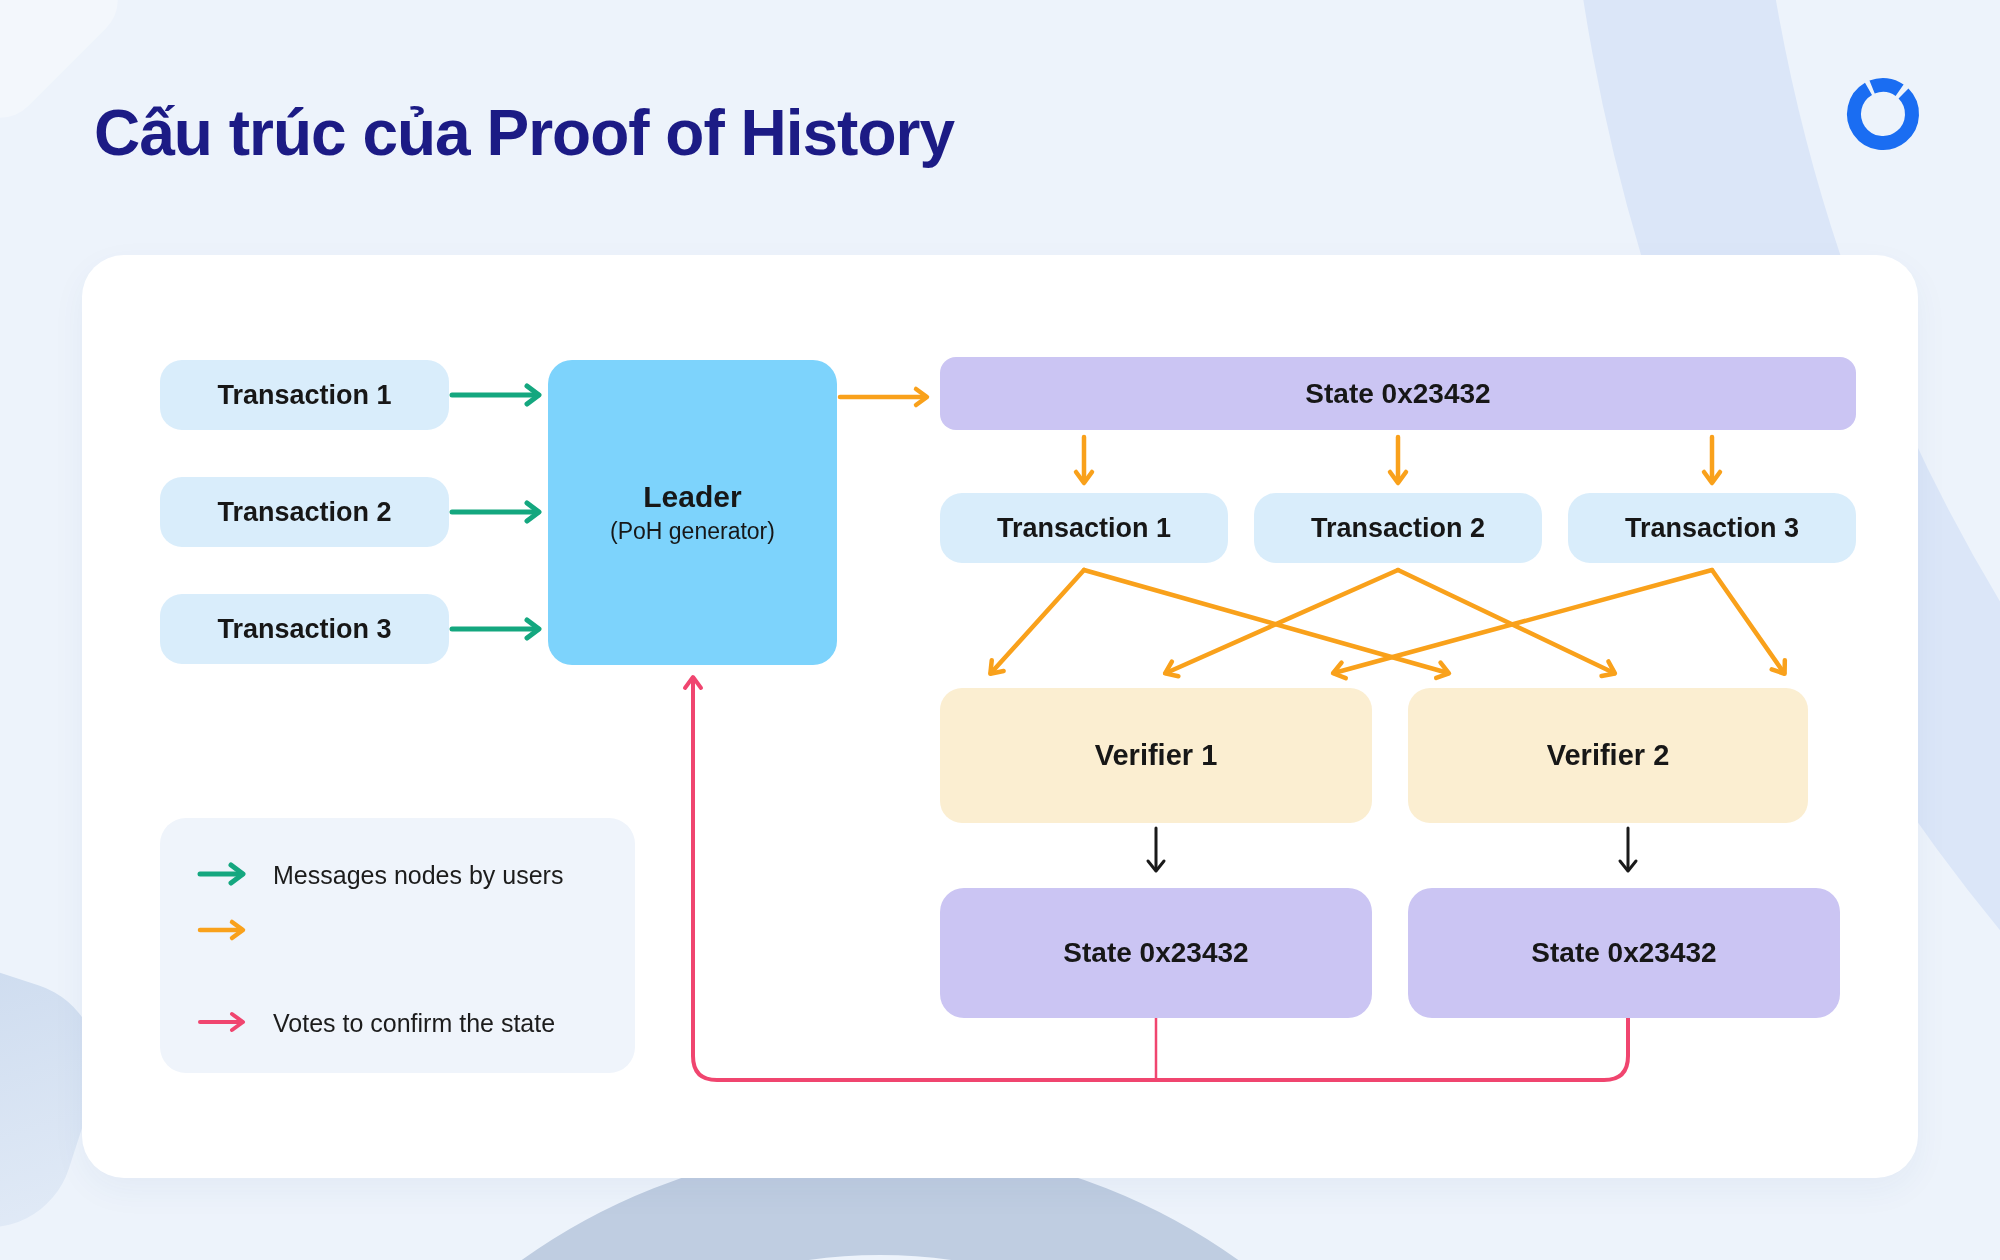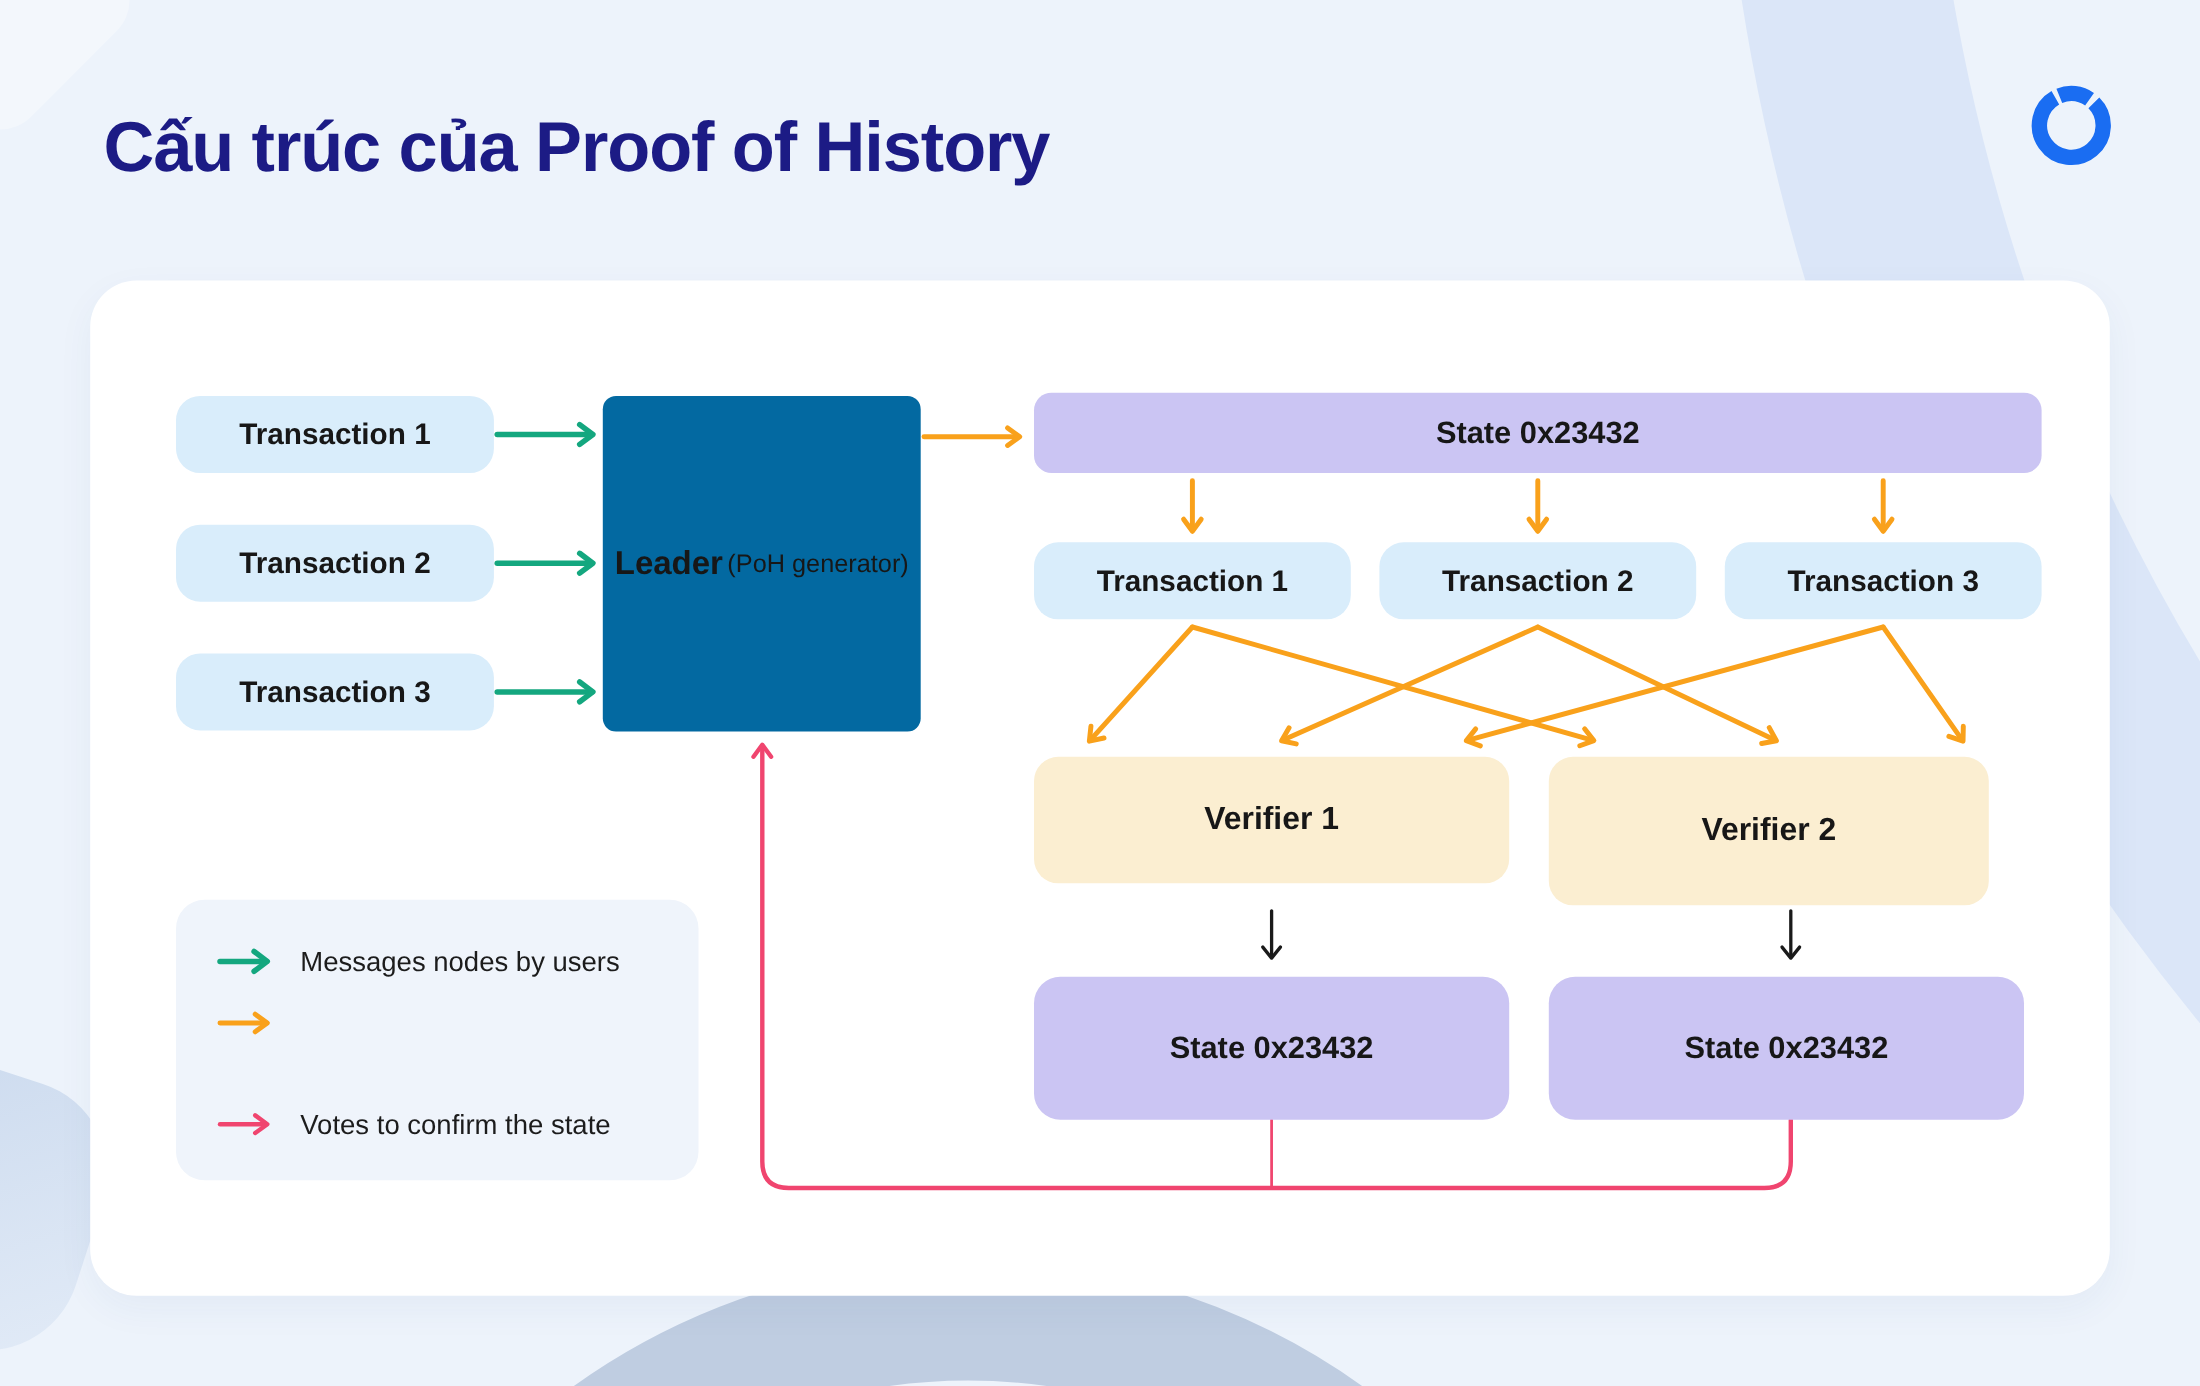--- a/index.html
+++ b/index.html
@@ -10,21 +10,21 @@
         border-radius:42px;z-index:1;box-shadow:0 12px 34px rgba(40,70,130,0.05);}
   .page-title{position:absolute;left:82px;top:84px;margin:12px;font-size:64px;font-weight:bold;
         color:#1C1B85;letter-spacing:-1px;z-index:2;}
   .logo{position:absolute;left:1833px;top:64px;width:100px;height:100px;z-index:2;}
   .arrow-layer{position:absolute;left:0;top:0;z-index:2;}
   .node{position:absolute;display:flex;align-items:center;justify-content:center;z-index:3;
         color:#171717;font-weight:bold;font-size:27px;text-align:center;}
   .box-blue{background:#D9EDFB;border-radius:22px;}
   .box-purple{background:#CBC5F3;border-radius:16px;}
   .box-cream{background:#FBEED1;border-radius:22px;}
-  .box-pink{background:#0369a1;border-radius:12px;flex-direction:row;gap:4px;}
+  .box-pink{background:#7dd3fc;border-radius:24px;flex-direction:column;gap:4px;}
   .leader-title{font-size:30px;font-weight:bold;}
   .leader-sub{font-size:23px;font-weight:normal;}
   .legend{position:absolute;left:160px;top:818px;width:475px;height:255px;background:#EFF4FB;
         border-radius:26px;z-index:3;}
   .legend-arrow{position:absolute;z-index:4;}
   .legend-label{position:absolute;z-index:4;font-size:25px;line-height:37px;color:#1C1C1C;width:350px;}
 </style>
 </head>
 <body>
 
@@ -120,21 +120,21 @@
   <div class="node box-blue" style="left:940px;top:493px;width:288px;height:70px">
     <span>Transaction 1</span>
   </div>
   <div class="node box-blue" style="left:1254px;top:493px;width:288px;height:70px">
     <span>Transaction 2</span>
   </div>
   <div class="node box-blue" style="left:1568px;top:493px;width:288px;height:70px">
     <span>Transaction 3</span>
   </div>
 
-  <div class="node box-cream" style="left:940px;top:688px;width:432px;height:115px;font-size:29px">
+  <div class="node box-cream" style="left:940px;top:688px;width:432px;height:135px;font-size:29px">
     <span>Verifier 1</span>
   </div>
   <div class="node box-cream" style="left:1408px;top:688px;width:400px;height:135px;font-size:29px">
     <span>Verifier 2</span>
   </div>
 
   <div class="node box-purple" style="left:940px;top:888px;width:432px;height:130px;font-size:28px;border-radius:24px">
     <span>State 0x23432</span>
   </div>
   <div class="node box-purple" style="left:1408px;top:888px;width:432px;height:130px;font-size:28px;border-radius:24px">

